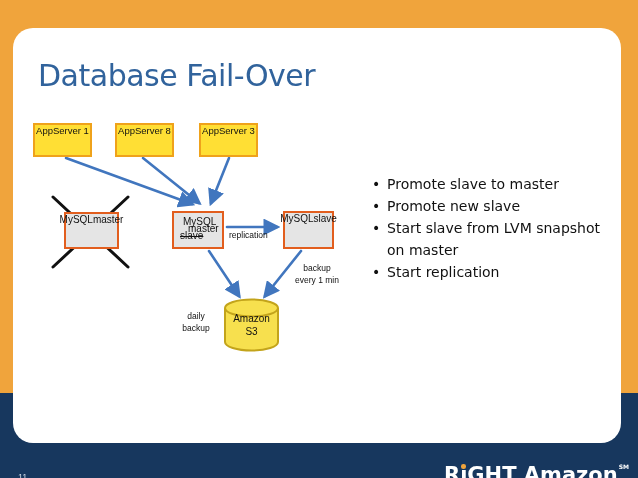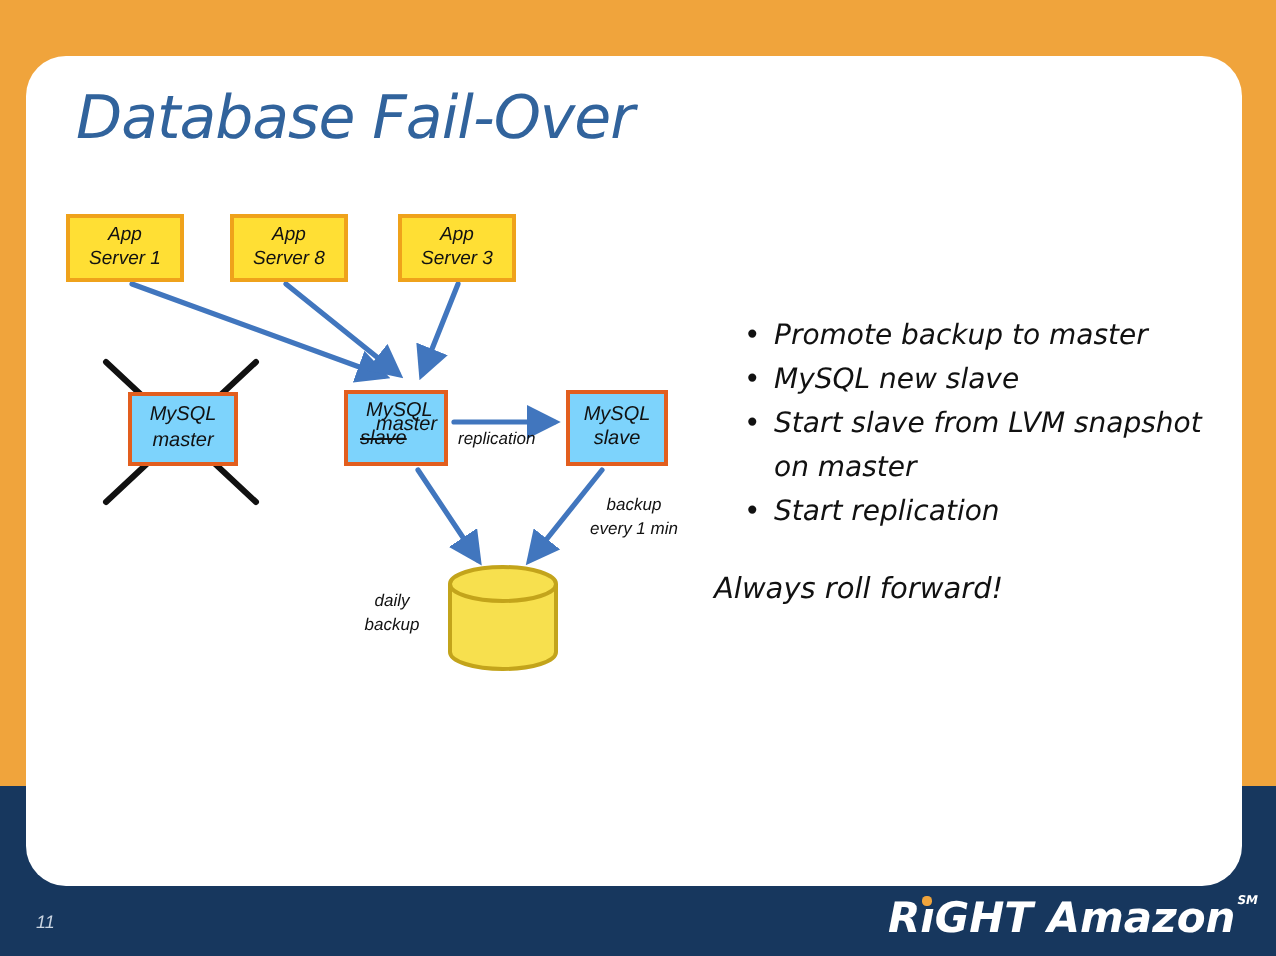--- a/index.html
+++ b/index.html
@@ -5,35 +5,35 @@
   html,body{margin:0;padding:0;}
   body{
     width:638px;height:478px;position:relative;overflow:hidden;
     font-family:"DejaVu Sans",sans-serif;background:#fff;
   }
   
   .frame-orange{position:absolute;left:0;top:0;width:638px;height:393px;background:#F0A43C;}
   .footer-navy{position:absolute;left:0;top:393px;width:638px;height:85px;background:#17375E;}
   .slide-canvas{position:absolute;left:13px;top:28px;width:608px;height:415px;background:#FFFFFF;border-radius:20px;}
 
-  .layer{position:absolute;left:0;top:0;width:638px;height:398px;z-index:2;font-style:italic;}
+  .layer{position:absolute;left:0;top:16px;width:638px;height:398px;z-index:2;}
 
   .slide-title{
     position:absolute;left:38px;top:42px;
     font-size:30px;color:#31639C;letter-spacing:-0.5px;
   }
 
   
   .node{
     position:absolute;box-sizing:border-box;text-align:center;color:#111;
     font-family:"Liberation Sans",sans-serif;
-    display:flex;flex-direction:column;justify-content:center;
+    display:flex;flex-direction:row;justify-content:center;
   }
   .node-yellow{background:#FFDF34;border:2px solid #EFA21B;font-size:9.5px;line-height:1.25;}
-  .node-orange{background:#7dd3fc;border:2px solid #E25E1E;font-size:10px;line-height:1.25;}
+  .node-orange{background:#e5e5e5;border:2px solid #E25E1E;font-size:10px;line-height:1.25;}
   .app1{left:33px;top:107px;width:59px;height:34px;}
   .app2{left:115px;top:107px;width:59px;height:34px;}
   .app3{left:199px;top:107px;width:59px;height:34px;}
   .failed-master{left:64px;top:196px;width:55px;height:37px;}
   .promoted{left:172px;top:195px;width:52px;height:38px;}
   .slavebox{left:283px;top:195px;width:51px;height:38px;}
 
   .promoted span{position:absolute;left:0;font-size:10px;line-height:10px;white-space:nowrap;}
   .promoted .l1{top:4px;left:9px;}
   .promoted .l2{top:11px;left:14px;}
@@ -136,37 +136,40 @@
 
   <div class="diagram-label lbl-replication">replication</div>
   <div class="diagram-label lbl-daily">
     <div>daily</div>
     <div>backup</div>
   </div>
   <div class="diagram-label lbl-backup10">
     <div>backup</div>
     <div>every 1 min</div>
   </div>
+  <div class="diagram-label lbl-s3">
+    <div>Amazon</div>
+    <div>S3</div>
+  </div>
 
   <ul class="bullets">
     <li>
         <span class="dot">•</span>
-        <span class="txt">Promote backup to master</span>
+        <span class="txt">Promote slave to master</span>
       </li>
     <li>
         <span class="dot">•</span>
-        <span class="txt">MySQL new slave</span>
+        <span class="txt">Promote new slave</span>
       </li>
     <li>
         <span class="dot">•</span>
         <span class="txt">Start slave from LVM snapshot on master</span>
       </li>
     <li>
         <span class="dot">•</span>
         <span class="txt">Start replication</span>
       </li>
   </ul>
-  <div class="note-line">Always roll forward!</div>
 
   <div class="page-number">11</div>
   <div class="logo"><span>R</span><span class="logo-i"><span>ı</span><span class="logo-dot"></span></span><span>GHT Amazon</span><span class="logo-sm">SM</span></div>
 
 </div>
 
 </body></html>

